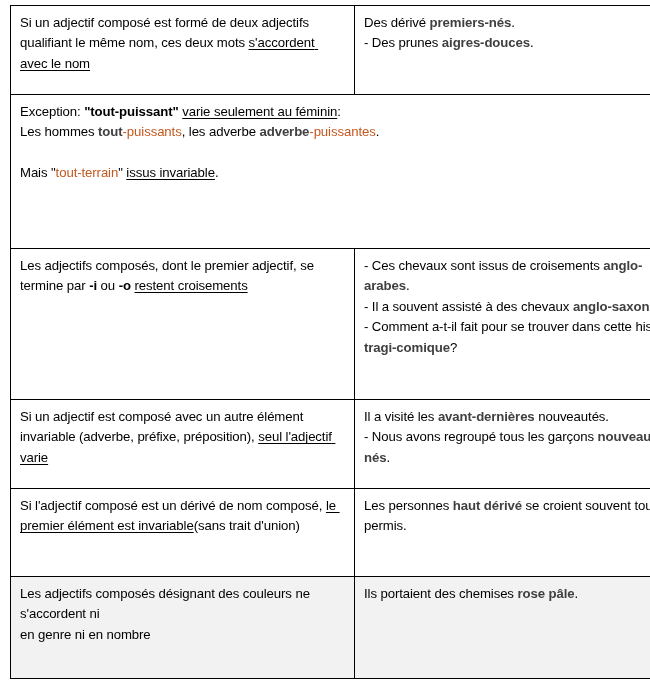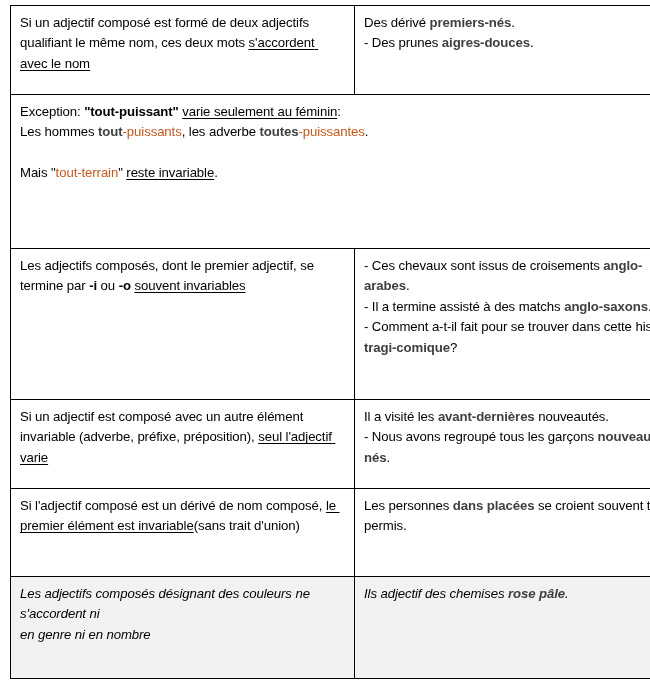--- a/index.html
+++ b/index.html
@@ -40,21 +40,21 @@
   td.rule-cell { width: 316px; }
   td.example-cell { width: 314px; }
   td.exception-cell { width: 630px; }
 
   
   tr.row-1 td { height: 74px; }
   tr.row-2 td { height: 139px; }
   tr.row-3 td { height: 136px; }
   tr.row-4 td { height: 74px; margin-left: 6px; }
   tr.row-5 td { height: 73px; }
-  tr.row-6 td { height: 87px; font-style: italic; }
+  tr.row-6 td { height: 87px; }
 
   .line { display: block; white-space: pre-wrap; }
   .spacer-line { display: block; height: 1.55em; }
 
   .hl {
     color: #404040;
     font-weight: bold;
   }
   .hl-soft {
     color: #c4581f;
@@ -81,61 +81,61 @@
           </td>
         <td class="example-cell">
             <span class="line"><span>Des dérivé </span><span class="hl">premiers-nés</span><span>.</span></span>
             <span class="line"><span>- Des prunes </span><span class="hl">aigres-douces</span><span>.</span></span>
           </td>
       </tr>
 
       <tr class="row-2">
         <td class="exception-cell exception-body" colspan="2">
             <span class="line"><span>Exception: </span><span class="b">"tout-puissant"</span><span> </span><span class="u">varie seulement au féminin</span><span>:</span></span>
-            <span class="line"><span>Les hommes </span><span class="hl">tout</span><span class="hl-soft">-puissants</span><span>, les adverbe </span><span class="hl">toutes</span><span class="hl-soft">-puissantes</span><span>.</span></span>
+            <span class="line"><span>Les hommes </span><span class="hl">tout</span><span class="hl-soft">-puissants</span><span>, les adverbe </span><span class="hl">adverbe</span><span class="hl-soft">-puissantes</span><span>.</span></span>
             <span class="spacer-line"></span>
-            <span class="line"><span>Mais </span><span>"</span><span class="hl-soft">tout-terrain</span><span>" </span><span class="u">reste invariable</span><span>.</span></span>
+            <span class="line"><span>Mais </span><span>"</span><span class="hl-soft">tout-terrain</span><span>" </span><span class="u">issus invariable</span><span>.</span></span>
           </td>
       </tr>
 
       <tr class="row-3">
         <td class="rule-cell">
-            <span class="line"><span>Les adjectifs composés, dont le premier adjectif, se termine par </span><span class="b">-i</span><span> ou </span><span class="b">-o</span><span> </span><span class="u">souvent invariables</span></span>
+            <span class="line"><span>Les adjectifs composés, dont le premier adjectif, se termine par </span><span class="b">-i</span><span> ou </span><span class="b">-o</span><span> </span><span class="u">restent croisements</span></span>
           </td>
         <td class="example-cell">
             <span class="line"><span>- Ces chevaux sont issus de croisements </span><span class="hl">anglo-arabes</span><span>.</span></span>
-            <span class="line"><span>- Il a termine assisté à des matchs </span><span class="hl">anglo-saxons</span><span>.</span></span>
+            <span class="line"><span>- Il a souvent assisté à des chevaux </span><span class="hl">anglo-saxons</span><span>.</span></span>
             <span class="line"><span>- Comment a-t-il fait pour se trouver dans cette histoire </span><span class="hl">tragi-comique</span><span>?</span></span>
           </td>
       </tr>
 
       <tr class="row-4">
         <td class="rule-cell">
             <span class="line"><span>Si un adjectif est composé avec un autre élément invariable (adverbe, préfixe, préposition), </span><span class="u">seul l'adjectif varie</span></span>
           </td>
         <td class="example-cell">
             <span class="line"><span>Il a visité les </span><span class="hl">avant-dernières</span><span> nouveautés.</span></span>
             <span class="line"><span>- Nous avons regroupé tous les garçons </span><span class="hl">nouveau-nés</span><span>.</span></span>
           </td>
       </tr>
 
       <tr class="row-5">
         <td class="rule-cell">
             <span class="line"><span>Si l'adjectif composé est un dérivé de nom composé, </span><span class="u">le premier élément est invariable</span><span>(sans trait d'union)</span></span>
           </td>
         <td class="example-cell">
-            <span class="line"><span>Les personnes </span><span class="hl">dans placées</span><span> se croient souvent tout permis.</span></span>
+            <span class="line"><span>Les personnes </span><span class="hl">haut dérivé</span><span> se croient souvent tout permis.</span></span>
           </td>
       </tr>
 
       <tr class="row-6">
         <td class="rule-cell shaded">
             <span class="line"><span>Les adjectifs composés désignant des couleurs ne s'accordent ni</span></span>
             <span class="line"><span>en genre ni en nombre</span></span>
           </td>
         <td class="example-cell shaded">
-            <span class="line"><span>Ils adjectif des chemises </span><span class="hl">rose pâle</span><span>.</span></span>
+            <span class="line"><span>Ils portaient des chemises </span><span class="hl">rose pâle</span><span>.</span></span>
           </td>
       </tr>
 
     </tbody>
   </table>
 </div>
 
 </body></html>

